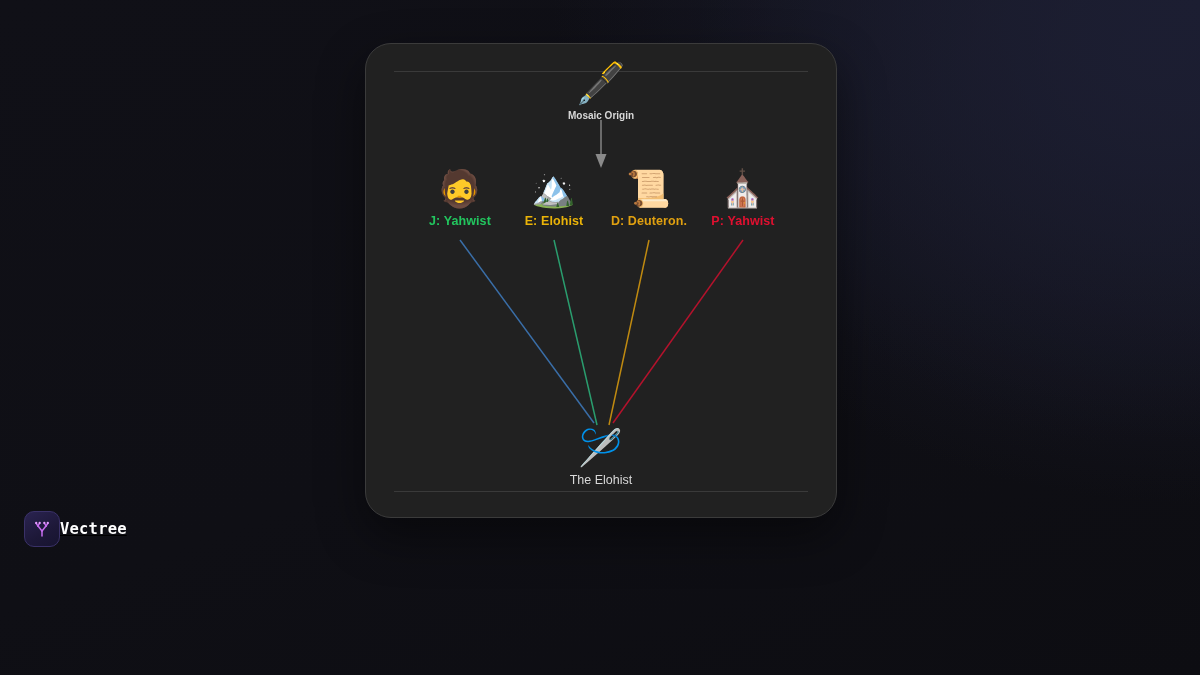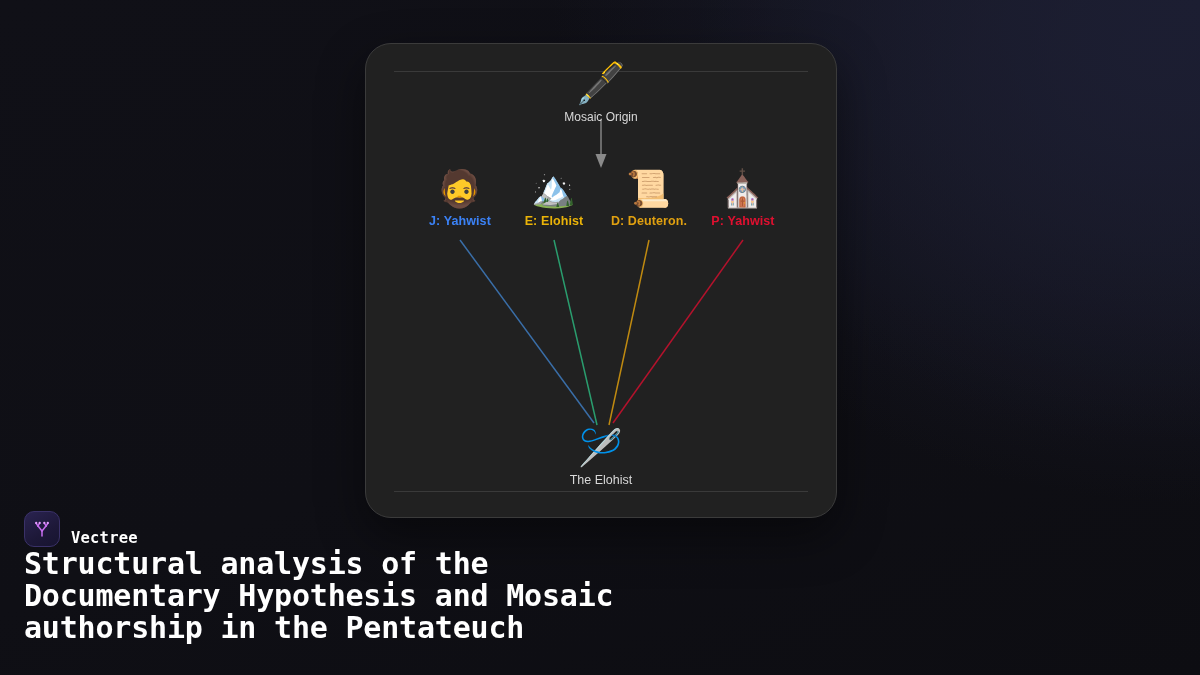--- a/index.html
+++ b/index.html
@@ -77,22 +77,22 @@
     display: block;
     margin-top: 7px;
     white-space: nowrap;
   }
 
   
   #node-root { left: 235px; top: 19px; }
   #node-root .glyph { font-size: 40px; }
   #node-root .caption {
     color: #d8d8d8;
-    font-size: 12px;
-    font-weight: 400;
+    font-size: 10px;
+    font-weight: 700;
   }
 
   
   .node.source { top: 127px; }
   .node.source .glyph { font-size: 36px; }
   .node.source .caption {
     font-size: 12.5px;
     font-weight: bold;
     letter-spacing: 0.1px;
   }
@@ -109,22 +109,22 @@
     font-size: 12.5px;
     font-weight: 400;
   }
 
   
   #brand {
     position: absolute;
     left: 24px;
     top: 511px;
     display: flex;
-    align-items: flex-end;
-    gap: 11px;
+    align-items: center;
+    text-decoration: underline;
   }
   #brand-logo {
     width: 34px;
     height: 34px;
     border-radius: 10px;
     background: linear-gradient(150deg, #2a2350 0%, #1d1838 60%, #171430 100%);
     border: 1px solid #3a3168;
     display: flex;
     align-items: center;
     justify-content: center;
@@ -189,21 +189,21 @@
         <line x1="377" y1="196" x2="247" y2="379" stroke="#b4122c" stroke-width="1.5"></line>
       </svg>
 
       <div class="node" id="node-root">
         <span class="glyph">🖋️</span>
         <span class="caption">Mosaic Origin</span>
       </div>
 
       <div class="node source" id="node-j">
         <span class="glyph">🧔</span>
-        <span class="caption" style="color:#3b82f6">J: Yahwist</span>
+        <span class="caption" style="color:#22c55e">J: Yahwist</span>
       </div>
 
       <div class="node source" id="node-e">
         <span class="glyph">🏔️</span>
         <span class="caption" style="color:#eab308">E: Elohist</span>
       </div>
 
       <div class="node source" id="node-d">
         <span class="glyph">📜</span>
         <span class="caption" style="color:#e0a010">D: Deuteron.</span>
@@ -238,18 +238,15 @@
           <circle cx="4.2" cy="4.0" r="1.15"></circle>
           <circle cx="7.7" cy="3.9" r="1.15"></circle>
           <circle cx="12.3" cy="3.9" r="1.15"></circle>
           <circle cx="15.8" cy="4.0" r="1.15"></circle>
         </g>
       </svg>
     </div>
     <span id="brand-name">Vectree</span>
   </div>
 
-  <div id="headline">Structural analysis of the
-Documentary Hypothesis and Mosaic
-authorship in the Pentateuch</div>
 
 
 </div>
 
 </body></html>

